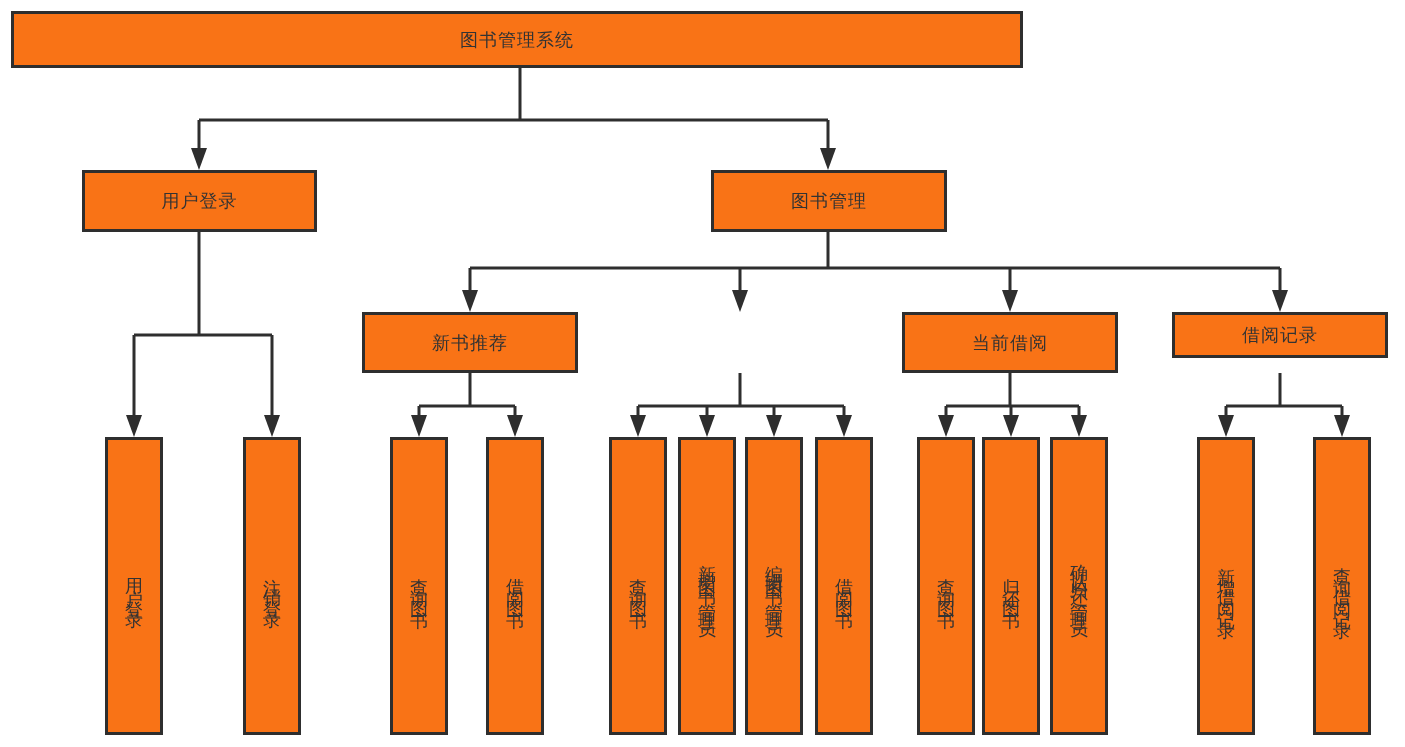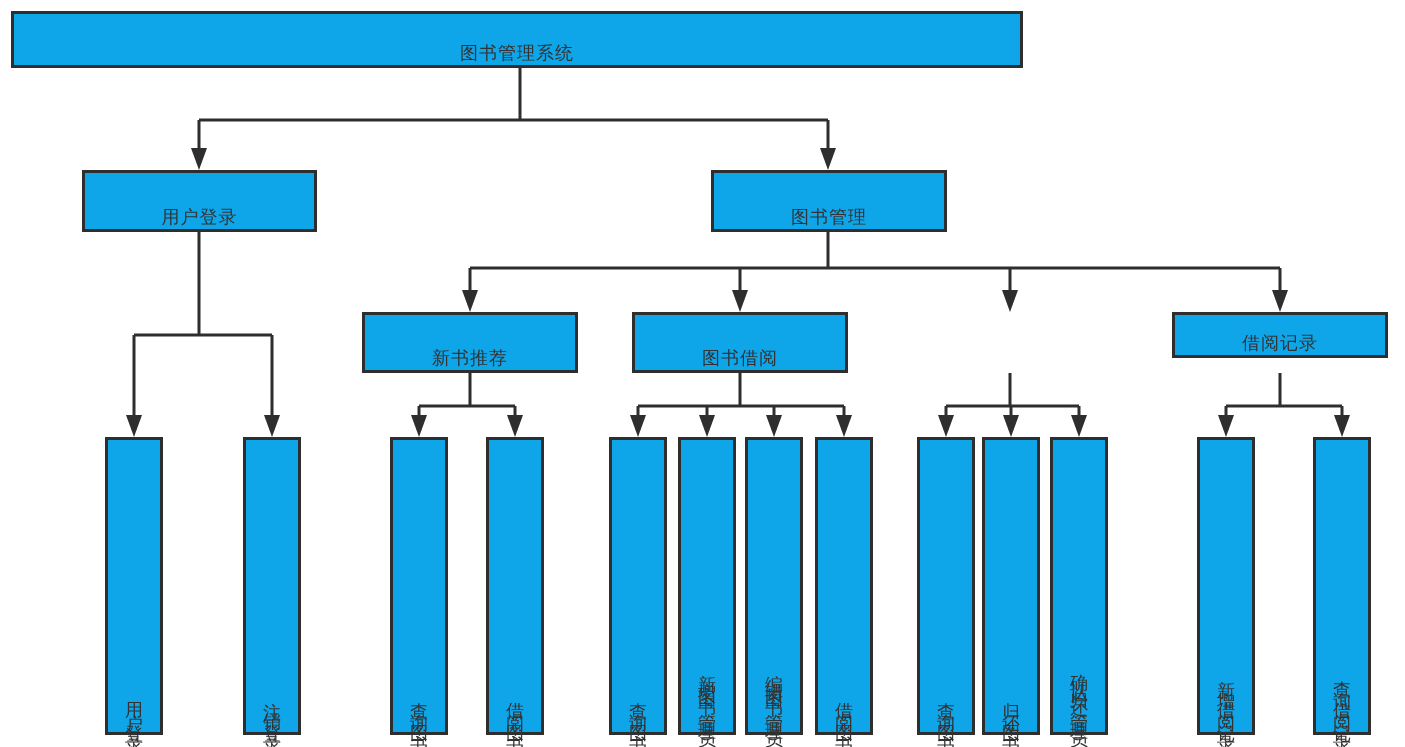--- a/index.html
+++ b/index.html
@@ -9,22 +9,22 @@
     background:#ffffff;
     font-family:"Liberation Sans","DejaVu Sans",sans-serif;
     color:#333333;
     overflow:hidden;
   }
   .connectors{position:absolute;left:0;top:0;}
   .box{
     position:absolute;
     box-sizing:border-box;
     border:3px solid #2e2e2e;
-    background:#0ea5e9;
-    display:flex;align-items:flex-end;justify-content:center;
+    background:#f97316;
+    display:flex;align-items:center;justify-content:center;
   }
   .hlabel{
     font-size:18px;
     letter-spacing:1px;
     color:#333333;
     white-space:nowrap;
   }
   .vlabel{
     writing-mode:vertical-rl;
     font-size:18px;
@@ -95,22 +95,22 @@
   <div class="box" style="left:82px;top:170px;width:235px;height:62px">
     <span class="hlabel">用户登录</span>
   </div>
   <div class="box" style="left:362px;top:312px;width:216px;height:61px">
     <span class="hlabel">新书推荐</span>
   </div>
 
   <div class="box" style="left:711px;top:170px;width:236px;height:62px">
     <span class="hlabel">图书管理</span>
   </div>
-  <div class="box" style="left:632px;top:312px;width:216px;height:61px">
-    <span class="hlabel">图书借阅</span>
+  <div class="box" style="left:902px;top:312px;width:216px;height:61px">
+    <span class="hlabel">当前借阅</span>
   </div>
   <div class="box" style="left:1172px;top:312px;width:216px;height:46px">
     <span class="hlabel">借阅记录</span>
   </div>
 
   <div class="box" style="left:105px;top:437px;width:58px;height:298px">
     <span class="vlabel">用户登录</span>
   </div>
   <div class="box" style="left:243px;top:437px;width:58px;height:298px">
     <span class="vlabel">注销登录</span>

